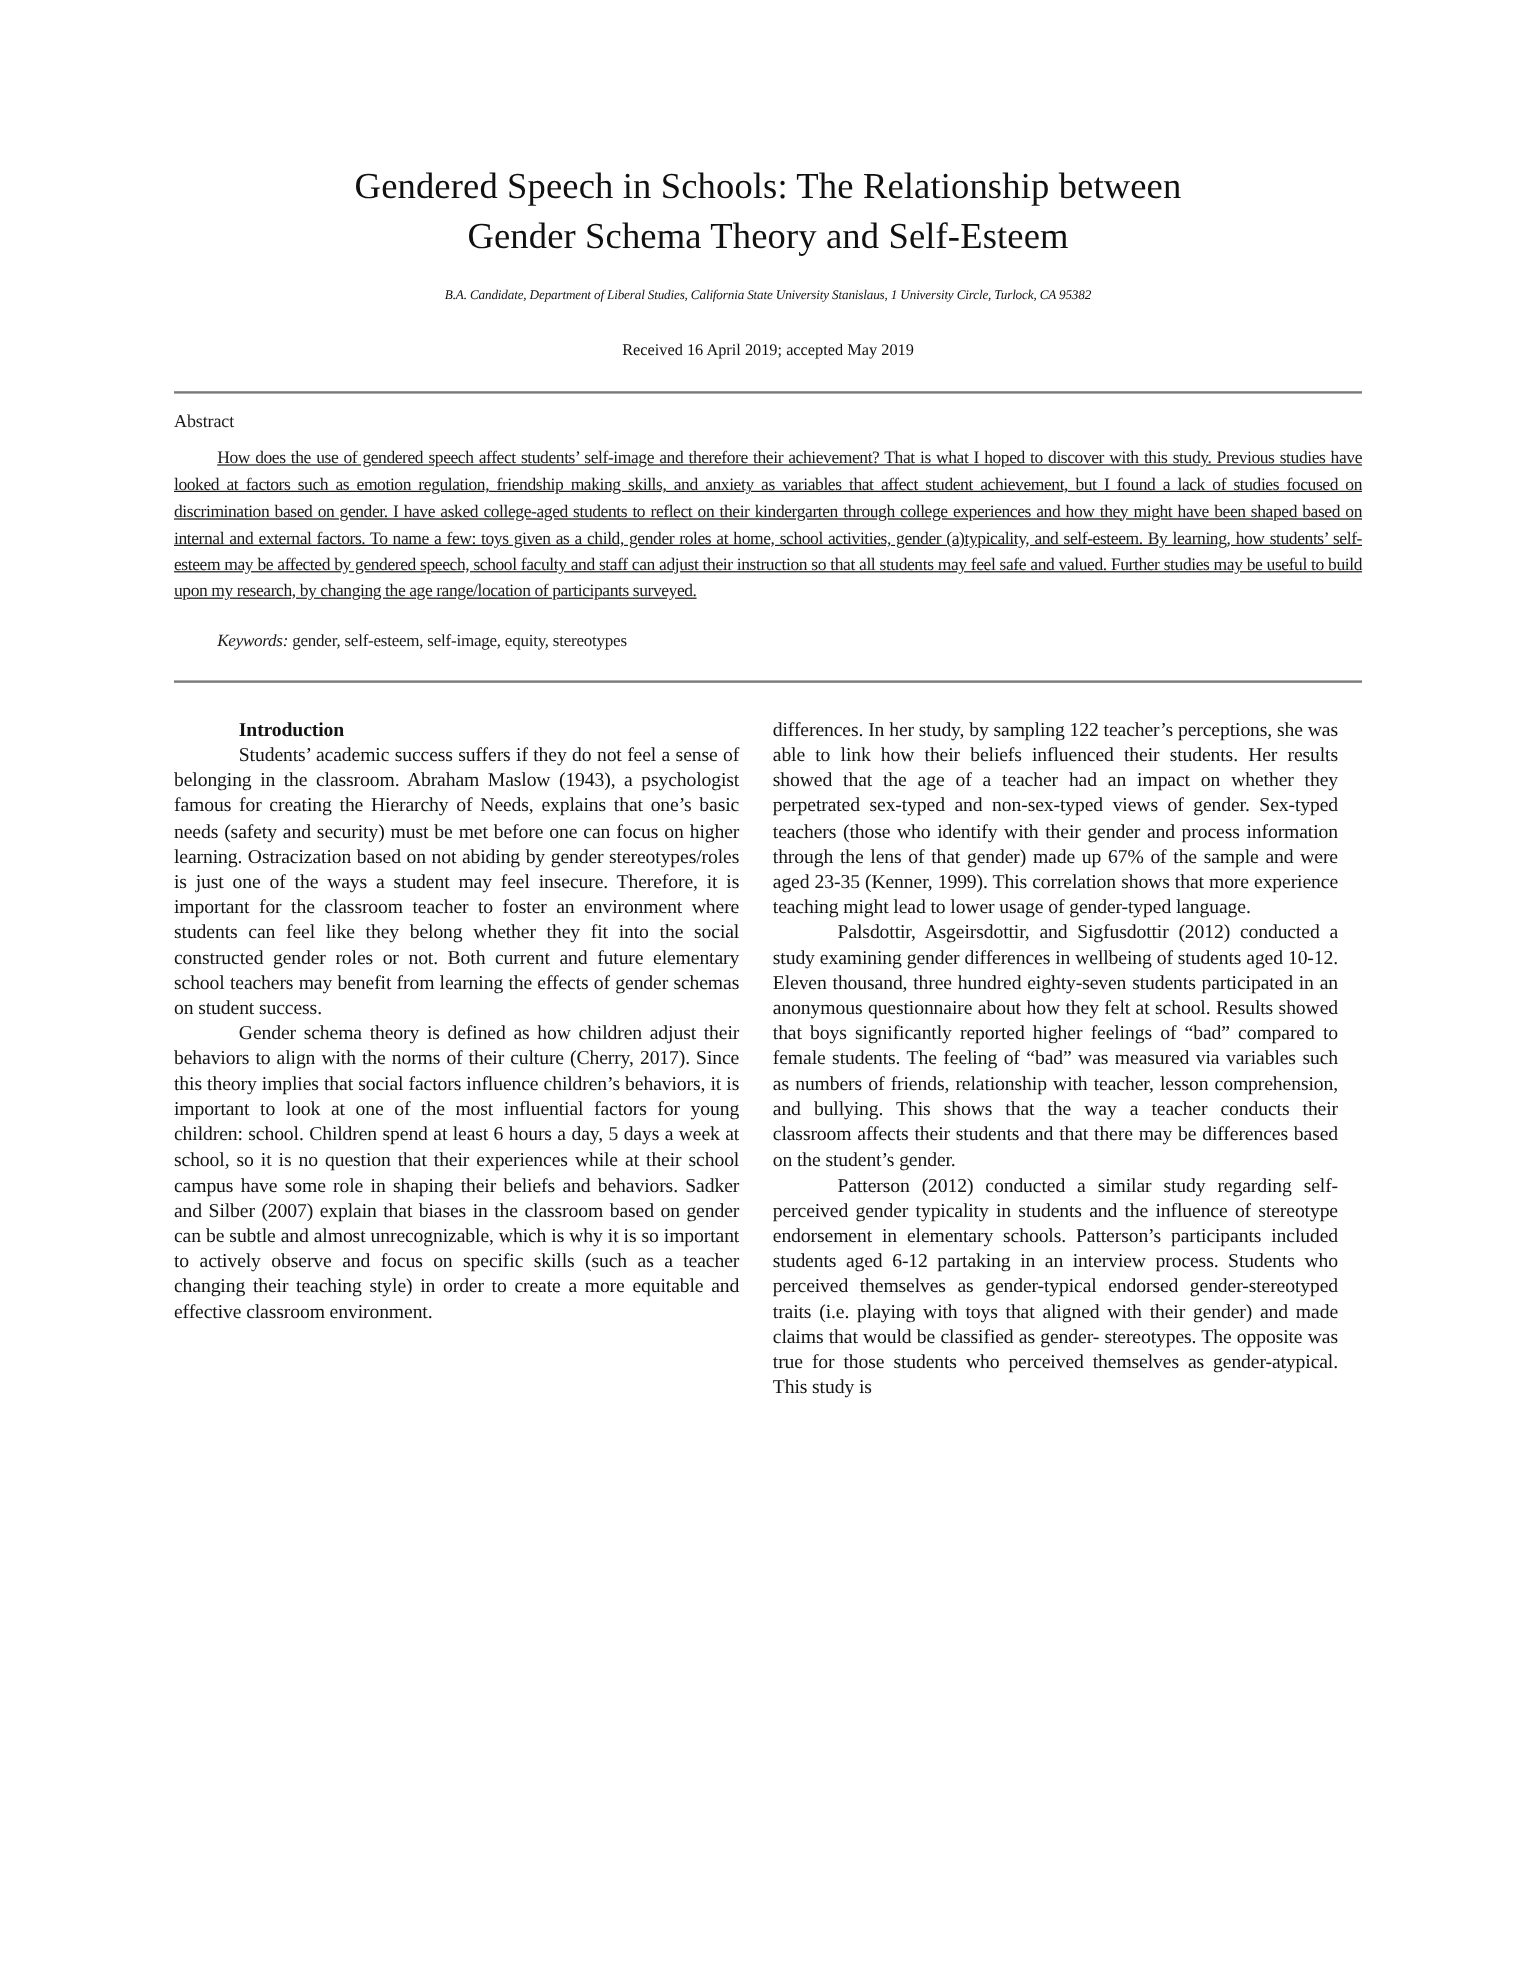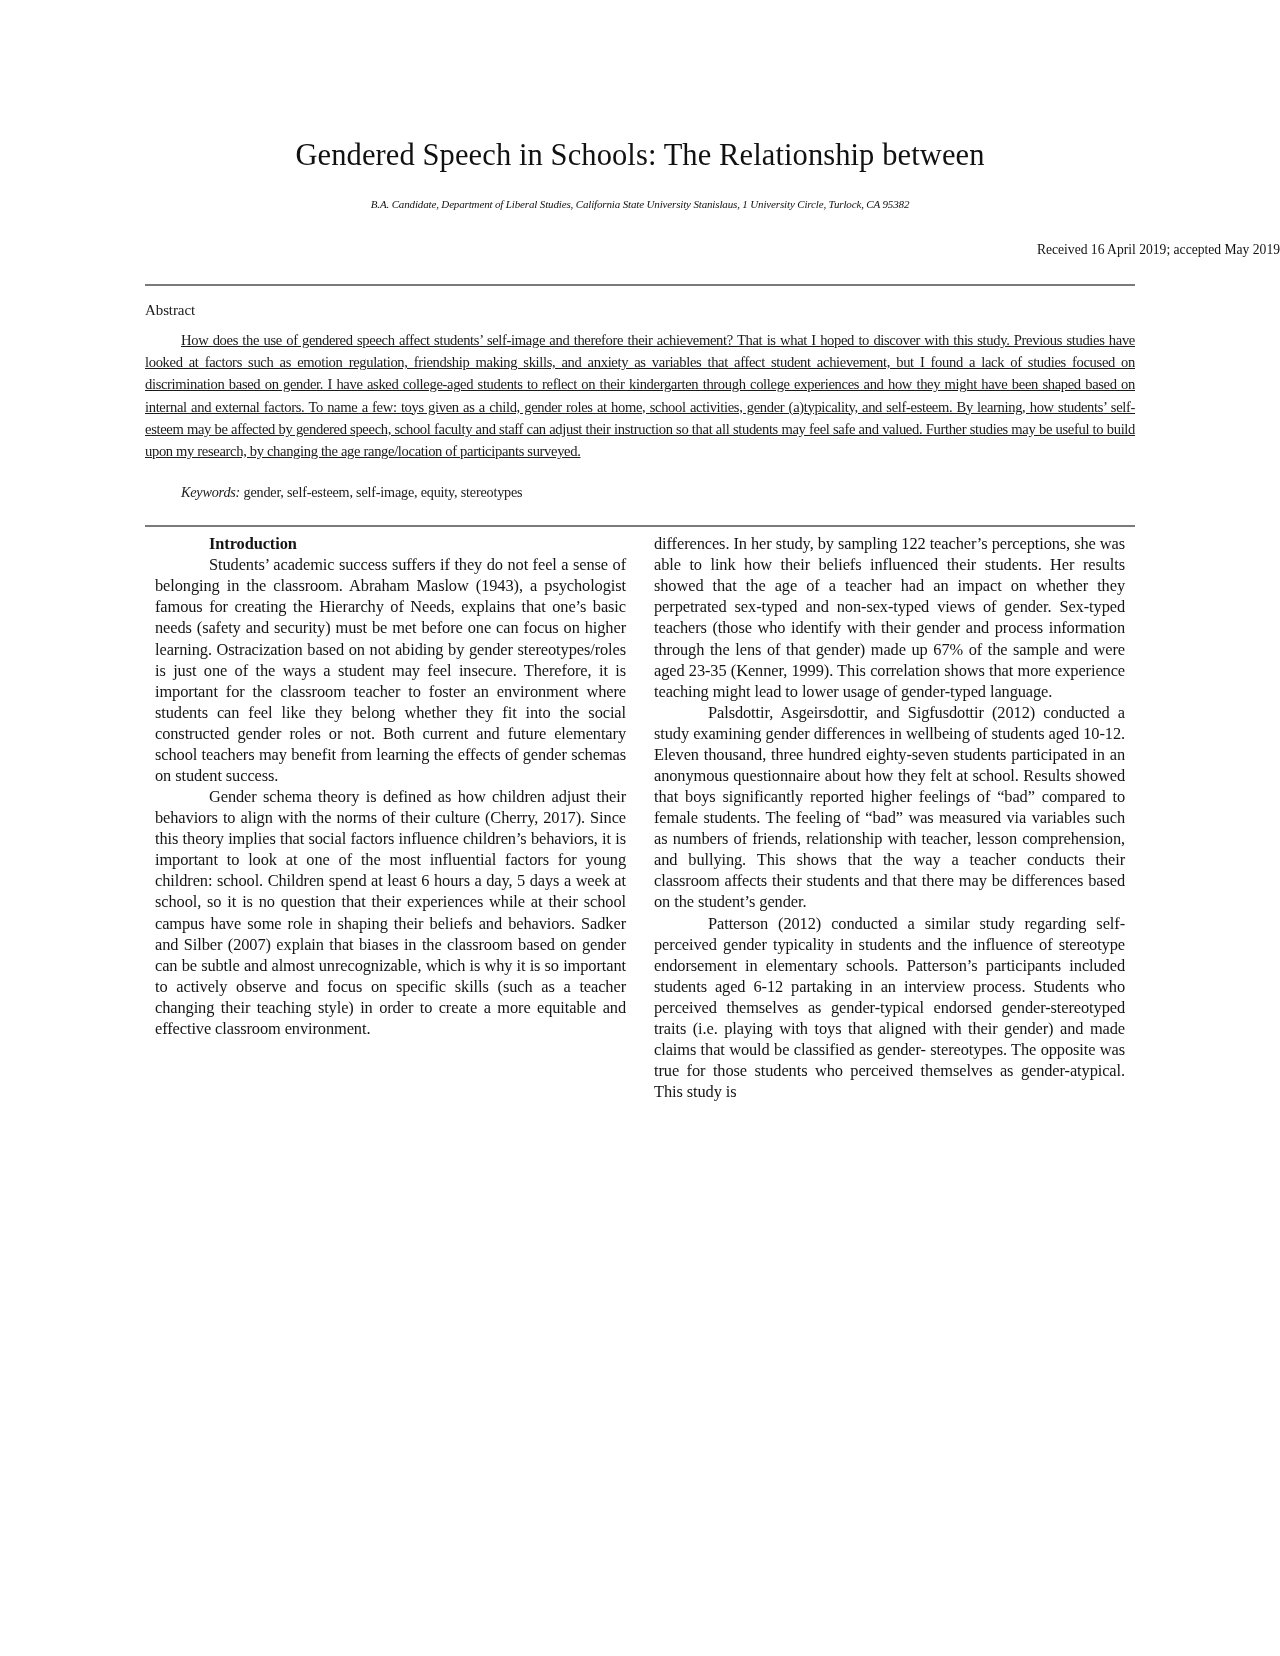--- a/index.html
+++ b/index.html
@@ -46,21 +46,20 @@
     margin-top: 22px;
     font-size: 11px;
     font-style: italic;
     letter-spacing: -0.15px;
     color: #111;
   }
   .received {
     margin-top: 32px;
     font-size: 13.6px;
     color: #111;
-    text-align: right;
   }
   .rule {
     height: 0;
     border-top: 2px solid #7a7a7a;
     margin: 0 auto;
     width: 990px;
   }
   .rule-top { margin-top: 26px; }
   .rule-bottom { margin-top: 0; }
   .abstract-block {
@@ -89,24 +88,23 @@
     letter-spacing: -0.2px;
   }
   .keywords .kw-label {
     font-style: italic;
     margin-left: 36px;
   }
   .rule-wrap2 { padding-top: 24px; }
   .columns {
     width: 990px;
     margin: 0 auto;
-    padding-top: 6px;
+    padding-top: 28px;
     display: flex;
     gap: 28px;
-    justify-content: center;
   }
   .col {
     width: 471px;
     font-size: 16.4px;
     line-height: 1.285;
     text-align: justify;
     color: #141414;
   }
   .col p {
     margin: 0;
@@ -123,20 +121,21 @@
   }
 </style>
 </head>
 <body>
 
 <div class="page">
 
   <div class="frontmatter">
     <h1 class="title">
       <span class="l1">Gendered Speech in Schools: The Relationship between</span>
+      <span class="l2">Gender Schema Theory and Self-Esteem</span>
     </h1>
     <div class="affiliation">B.A. Candidate, Department of Liberal Studies, California State University Stanislaus, 1 University Circle, Turlock, CA 95382</div>
     <div class="received">Received 16 April 2019; accepted May 2019</div>
   </div>
 
   <div class="rule rule-top"></div>
 
   <div class="abstract-block">
     <div class="abstract-heading">Abstract</div>
     <p class="abstract-text">How does the use of gendered speech affect students’ self-image and therefore their achievement? That is what I hoped to discover with this study. Previous studies have looked at factors such as emotion regulation, friendship making skills, and anxiety as variables that affect student achievement, but I found a lack of studies focused on discrimination based on gender. I have asked college-aged students to reflect on their kindergarten through college experiences and how they might have been shaped based on internal and external factors. To name a few: toys given as a child, gender roles at home, school activities, gender (a)typicality, and self-esteem. By learning, how students’ self-esteem may be affected by gendered speech, school faculty and staff can adjust their instruction so that all students may feel safe and valued. Further studies may be useful to build upon my research, by changing the age range/location of participants surveyed.</p>

